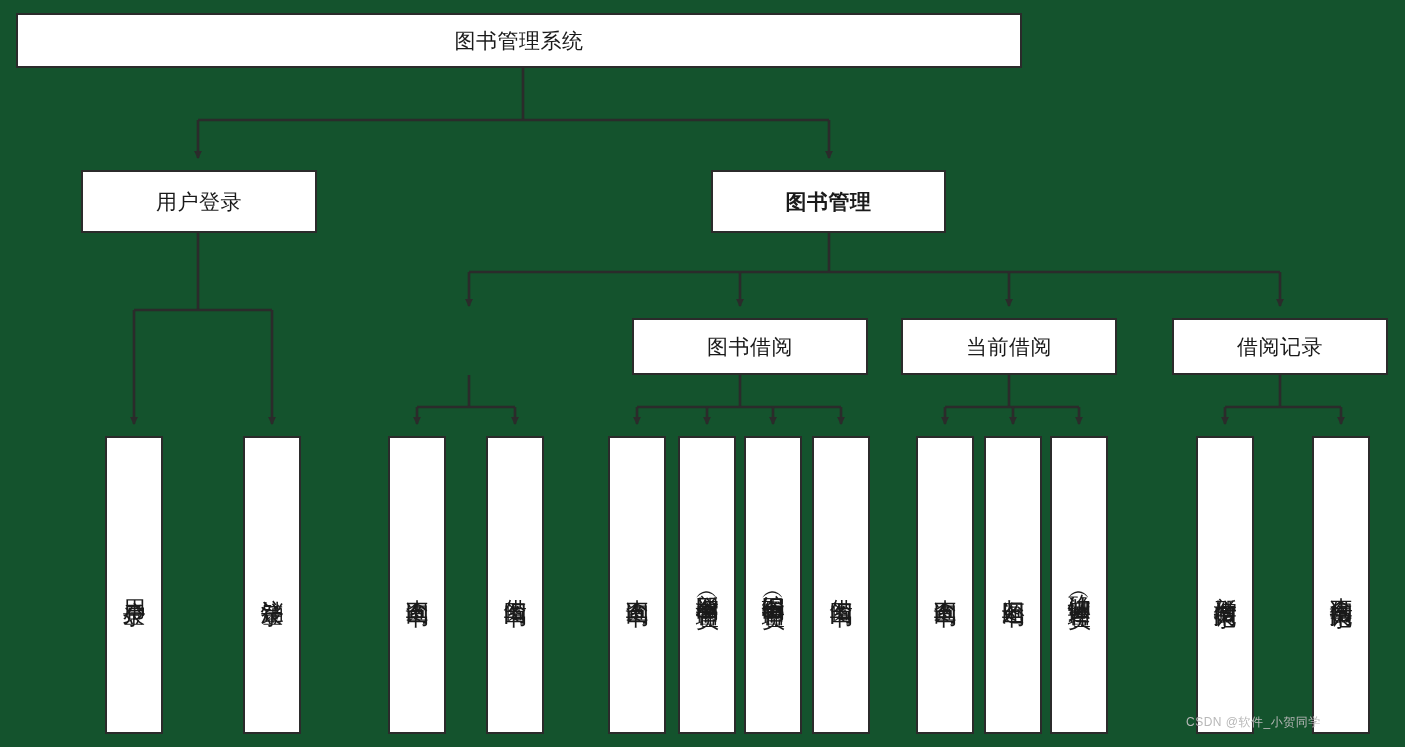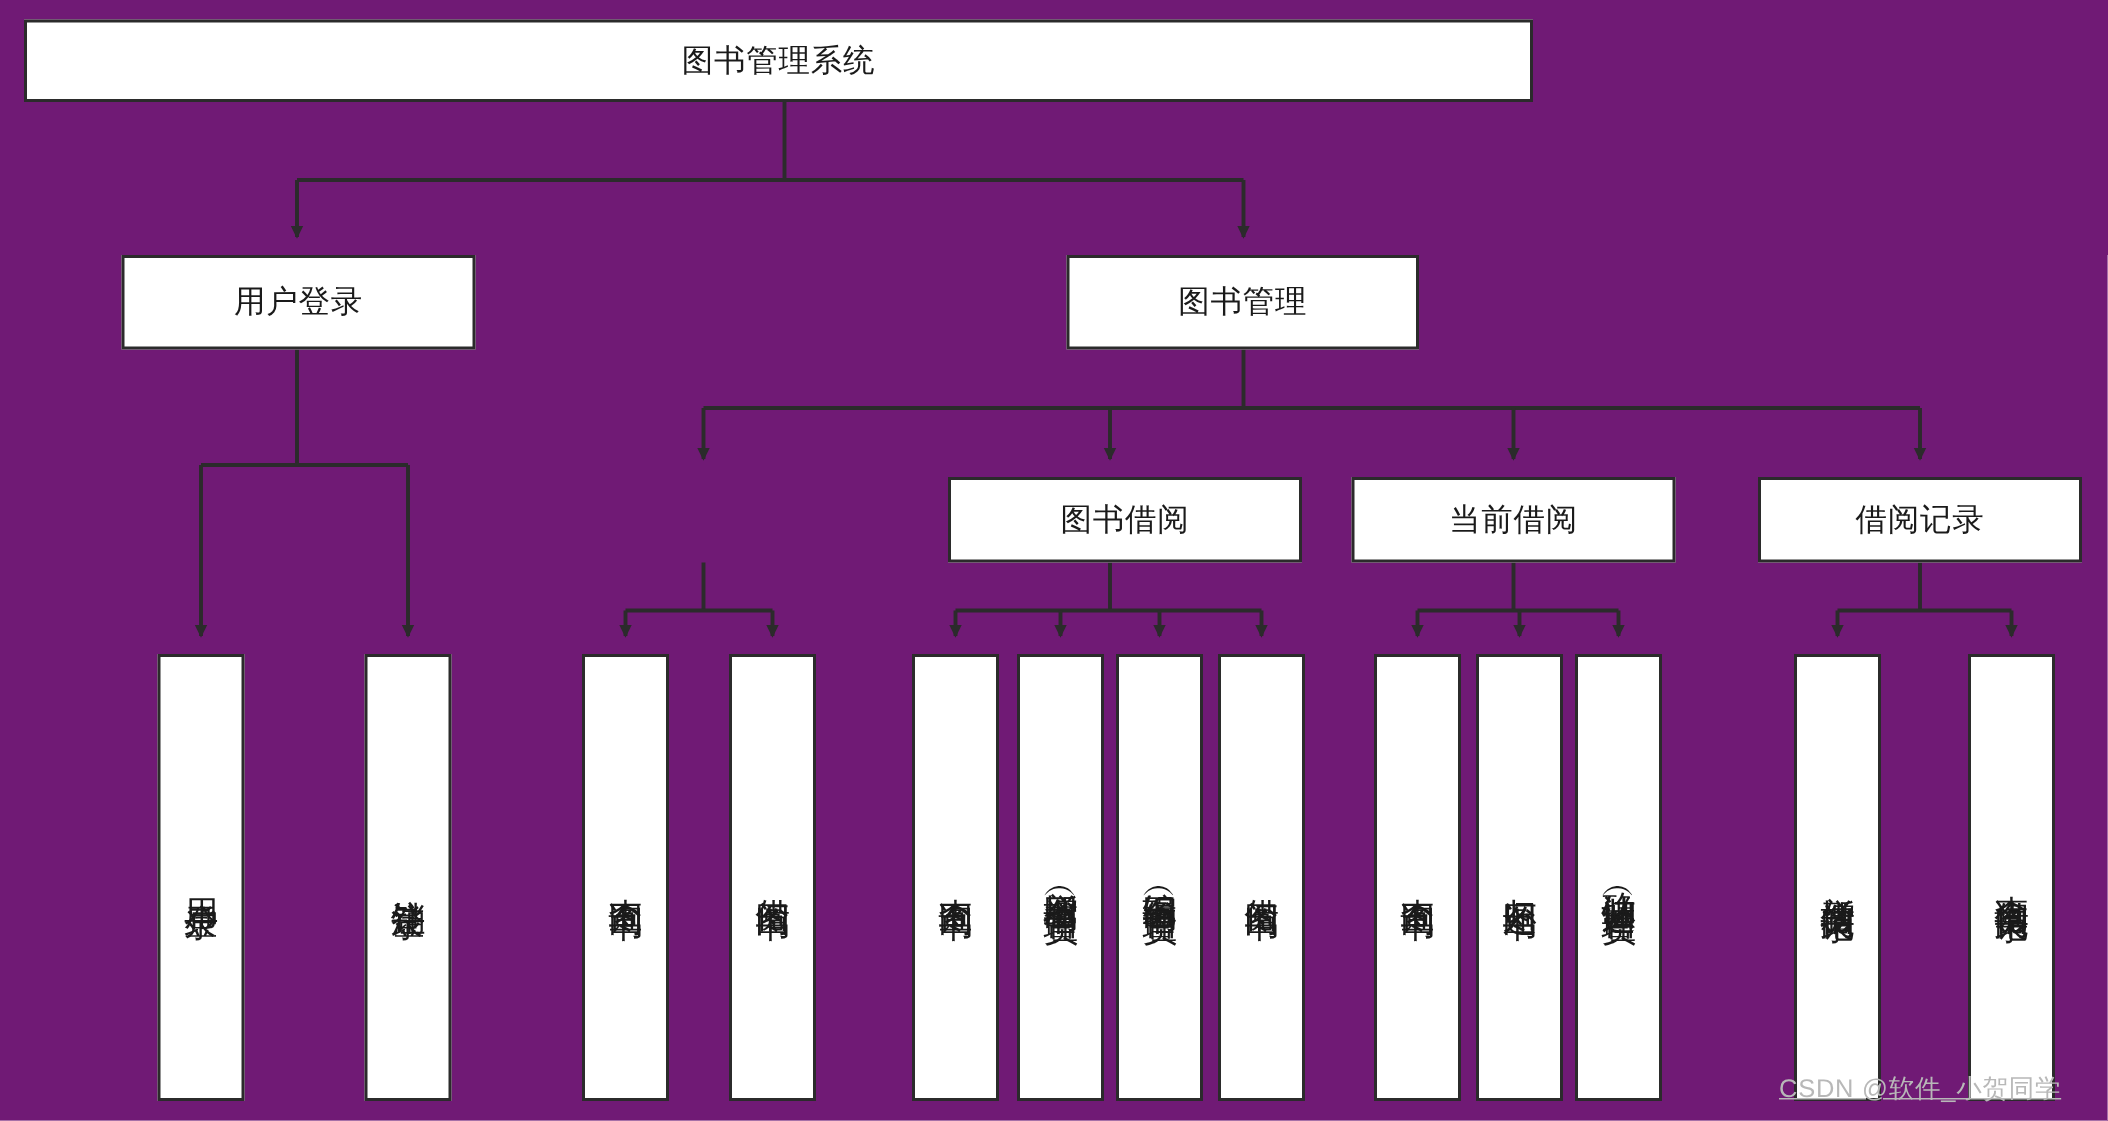--- a/index.html
+++ b/index.html
@@ -10,21 +10,21 @@
   body {
     width: 1405px;
     height: 747px;
     font-family: "Liberation Sans", "DejaVu Sans", sans-serif;
     overflow: hidden;
   }
   #diagram-root {
     position: relative;
     width: 1405px;
     height: 747px;
-    background: #701a75;
+    background: #14532d;
   }
   svg.edges {
     position: absolute;
     left: 0;
     top: 0;
     width: 1405px;
     height: 747px;
     pointer-events: none;
   }
   .node {
@@ -53,25 +53,24 @@
     font-size: 23px;
     line-height: 1.28;
     letter-spacing: 2px;
     white-space: nowrap;
     text-align: center;
   }
   .watermark {
     position: absolute;
     left: 1186px;
     top: 714px;
-    font-size: 17px;
+    font-size: 12px;
     color: #b8b8b8;
     white-space: nowrap;
     letter-spacing: 0.5px;
-    text-decoration: underline;
   }
 </style>
 </head>
 <body>
 
 <div id="diagram-root">
 
   <svg class="edges" viewBox="0 0 1405 747" xmlns="http://www.w3.org/2000/svg">
     <defs>
       <marker id="arrowhead" markerWidth="9" markerHeight="9" refX="7.5" refY="4.5" orient="auto" markerUnits="userSpaceOnUse">
@@ -122,21 +121,21 @@
     </g>
   </svg>
 
   <div class="node node-h" style="left:16px; top:13px; width:1006px; height:55px;">
     <span class="label">图书管理系统</span>
   </div>
 
   <div class="node node-h" style="left:81px; top:170px; width:236px; height:63px;">
     <span class="label">用户登录</span>
   </div>
-  <div class="node node-h" style="left:711px; top:170px; width:235px; height:63px;">
+  <div class="node node-h" style="left:711px; top:170px; width:235px; height:63px;font-weight:bold;">
     <span class="label">图书管理</span>
   </div>
 
   <div class="node node-h" style="left:632px; top:318px; width:236px; height:57px;">
     <span class="label">图书借阅</span>
   </div>
   <div class="node node-h" style="left:1172px; top:318px; width:216px; height:57px;">
     <span class="label">借阅记录</span>
   </div>
   <div class="node node-h" style="left:901px; top:318px; width:216px; height:57px;">

